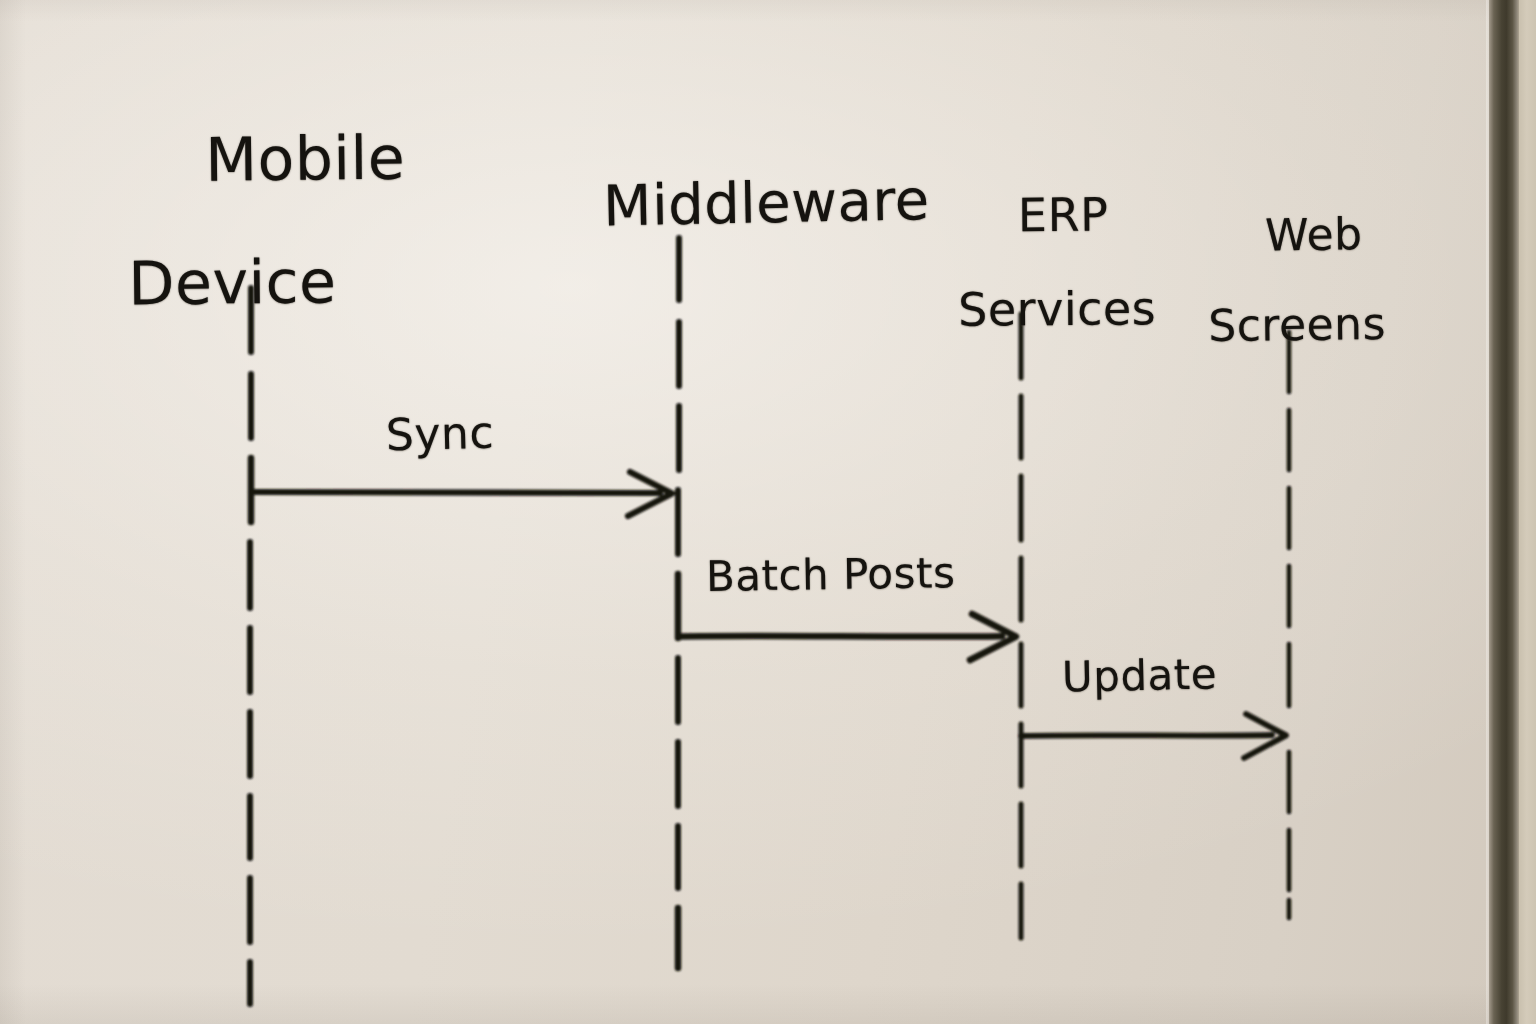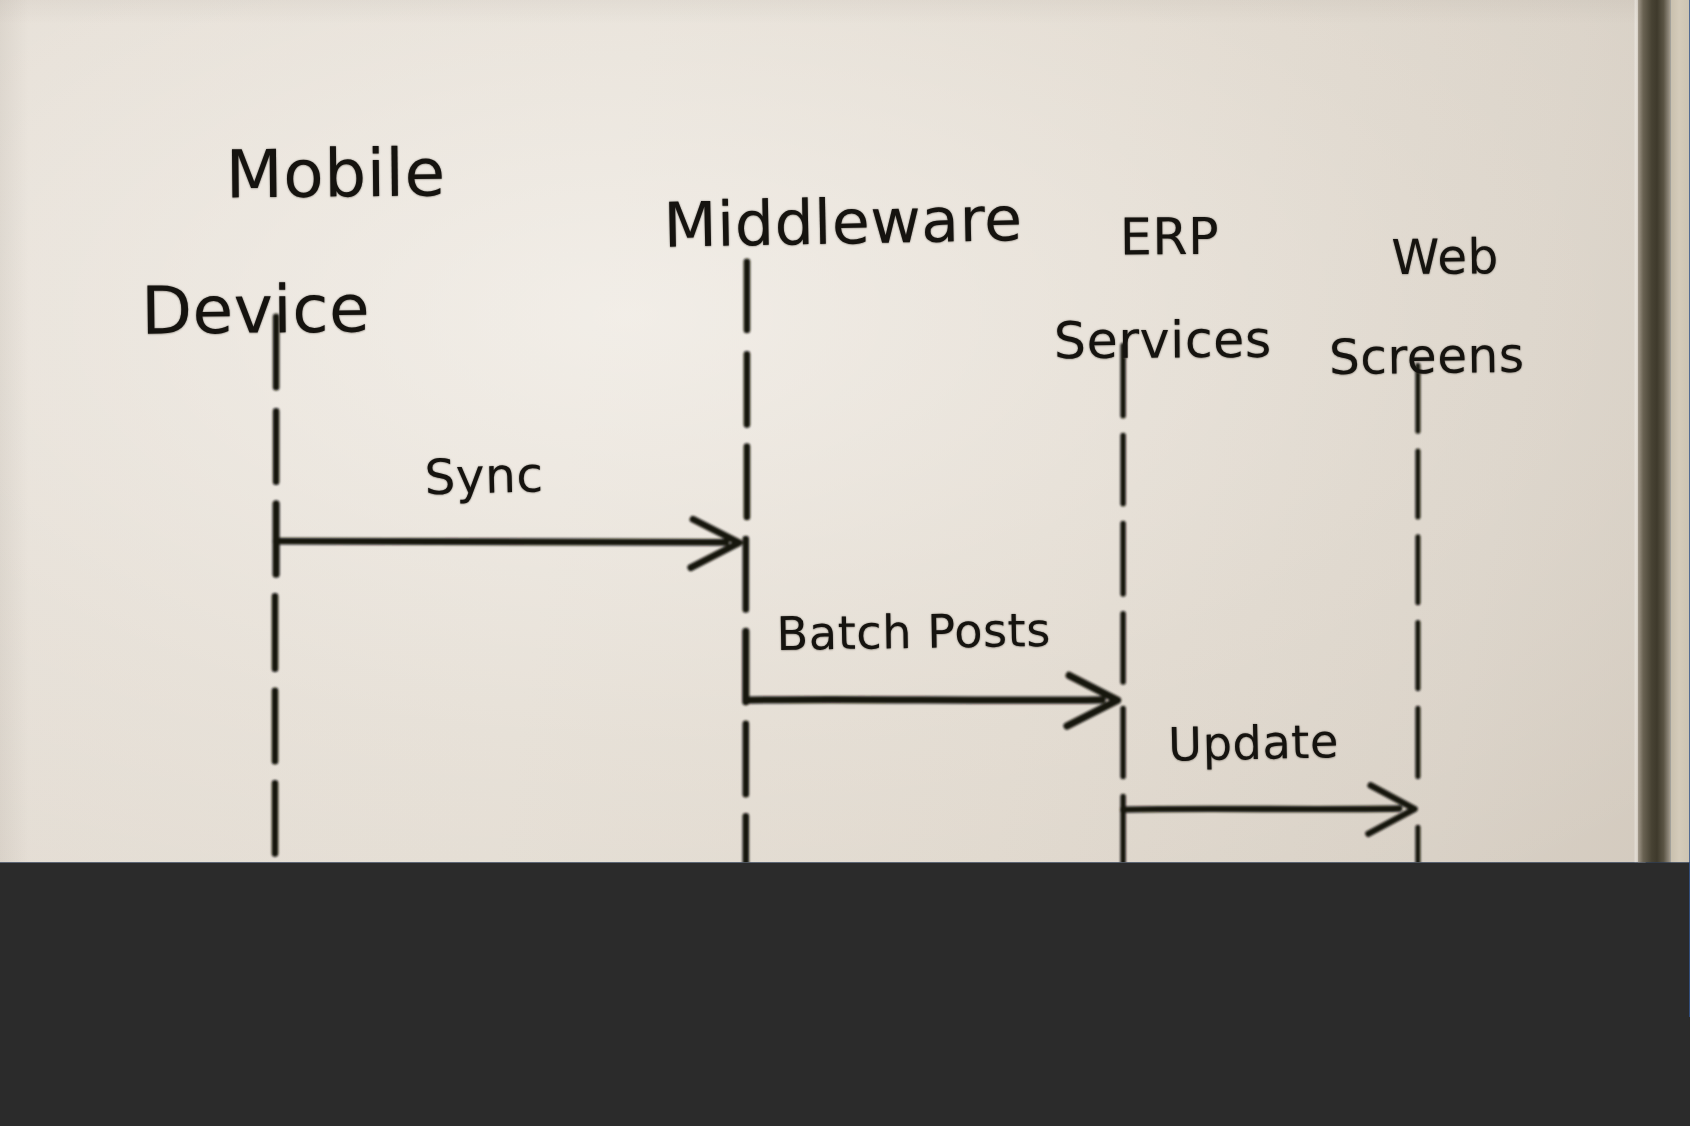--- a/index.html
+++ b/index.html
@@ -4,24 +4,24 @@
 <title>Sequence Diagram Whiteboard</title>
 <style>
   html, body {
     margin: 0;
     padding: 0;
     background: #2b2b2b;
   }
   #board {
     position: relative;
     width: 1536px;
-    height: 784px;
+    height: 1024px;
     overflow: hidden;
     font-family: "DejaVu Sans", sans-serif;
-    background: #3b82f6;
+    background: #fde047;
   }
   
   #surface {
     position: absolute;
     left: 0; top: 0;
     width: 1496px;
     height: 1024px;
     background:
       radial-gradient(120% 90% at 38% 28%, rgba(255,253,250,0.55) 0%, rgba(255,252,247,0.18) 42%, rgba(200,190,178,0.0) 72%),
       linear-gradient(100deg, #e3dcd3 0%, #e2dbd1 35%, #ded6cb 62%, #d8d0c5 86%, #d3cabe 100%);

